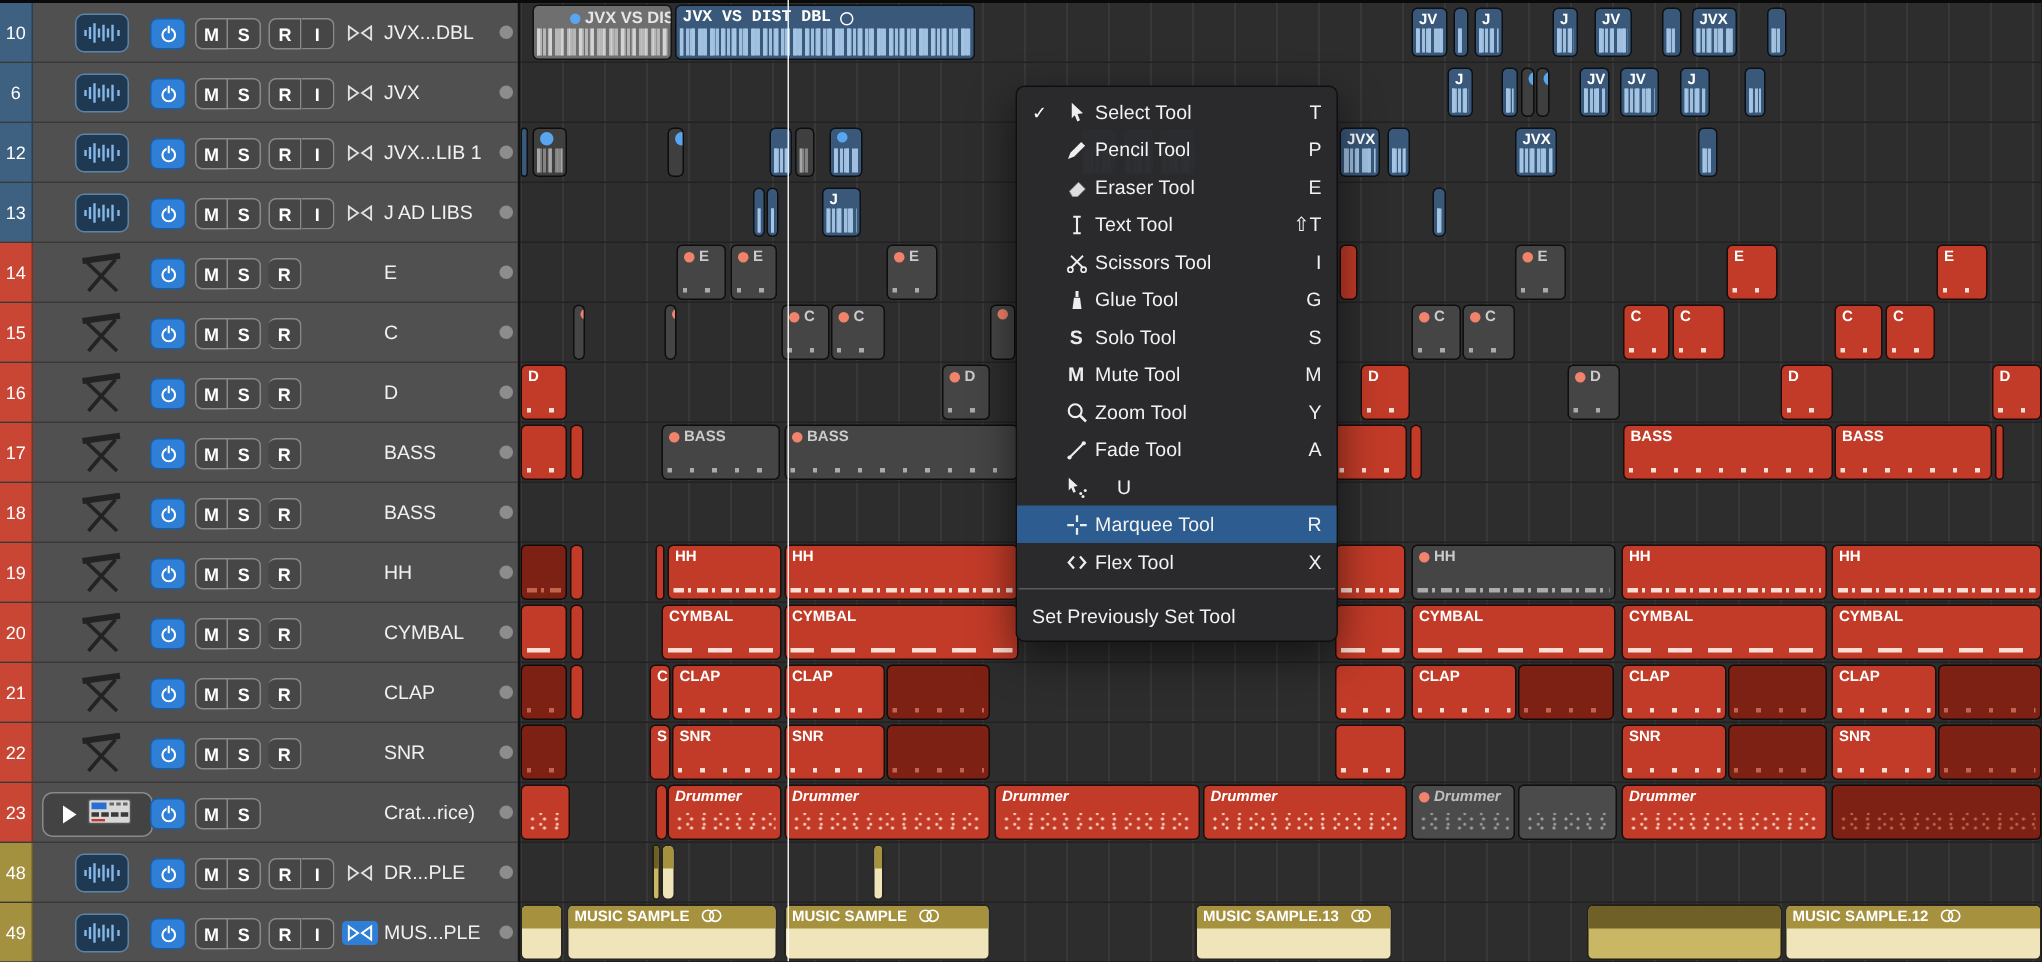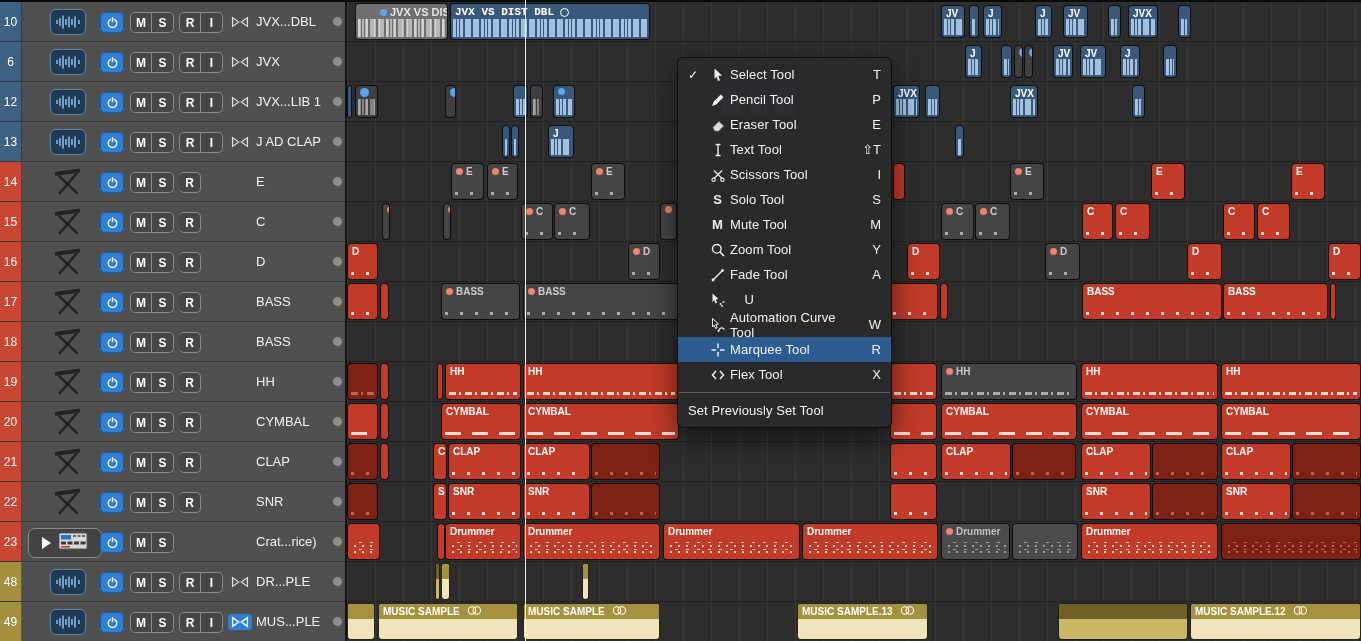--- a/index.html
+++ b/index.html
@@ -202,21 +202,21 @@
       </div>
       <div class="grp grp2">
         <button class="mini">R</button>
         <button class="mini">I</button>
       </div>
       <span class="freeze">
         <svg width="20" height="14" viewBox="0 0 22 16">
           <path d="M2.5 3 L9.5 8 L2.5 13 Z M19.5 3 L12.5 8 L19.5 13 Z" fill="none" stroke="#e2e2e2" stroke-width="1.4"></path>
         </svg>
       </span>
-      <div class="t-name">J AD CLAP</div>
+      <div class="t-name">J AD LIBS</div>
       <div class="t-dot"></div>
     </div>
     <div class="h-row" style="top: 160px;">
       <div class="num num-red">14</div>
       <span class="kbdicon"><svg width="32" height="30" viewBox="0 0 32 30">
           <g stroke="#232323" fill="none">
             <path d="M3 7 L28 3.5" stroke-width="4"></path>
             <path d="M6 8 L26 27 M25 6 L7 27" stroke-width="2.4"></path>
           </g>
         </svg></span>
@@ -1062,21 +1062,21 @@
       <div class="rg rg-r" style="left: 874px; width: 70px;">
         <div class="rl">
           <span>SNR</span>
         </div>
         <div class="pat pat-dots"></div>
       </div>
       <div class="rg rg-dr" style="left: 945px; width: 69px;">
         <div class="pat pat-dots"></div>
       </div>
     </div>
-    <div class="t-row" style="top: 520px;">
+    <div class="t-row" style="top: 520px; font-style: italic;">
       <div class="rg rg-dR" style="left: 0px; width: 33px;">
         <div class="pat pat-speckle"></div>
       </div>
       <div class="rg rg-dR" style="left: 90px; width: 8px;">
         <div class="pat pat-speckle"></div>
       </div>
       <div class="rg rg-dR" style="left: 98px; width: 76px;">
         <div class="rl">
           <span>Drummer</span>
         </div>
@@ -1233,20 +1233,31 @@
           <path d="M4 3.5 L12 11.5 M12 3.5 L4 11.5" stroke="#eee" stroke-width="1.2" fill="none"></path>
           <circle cx="3.6" cy="12.8" r="1.7" stroke="#eee" fill="none" stroke-width="1.1"></circle>
           <circle cx="12.4" cy="12.8" r="1.7" stroke="#eee" fill="none" stroke-width="1.1"></circle>
         </svg>
       </span>
       <span class="lbl">Scissors Tool</span>
       <span class="sc">I</span>
     </div>
     <div class="mi">
       <span class="chk"></span>
+      <span class="mic">
+        <svg width="16" height="16" viewBox="0 0 16 16">
+          <path d="M6 6.5 H10 L11 14 H5 Z" fill="#eee"></path>
+          <rect x="7" y="2" width="2" height="4" fill="#eee"></rect>
+        </svg>
+      </span>
+      <span class="lbl">Glue Tool</span>
+      <span class="sc">G</span>
+    </div>
+    <div class="mi">
+      <span class="chk"></span>
       <span class="mic">S</span>
       <span class="lbl">Solo Tool</span>
       <span class="sc">S</span>
     </div>
     <div class="mi">
       <span class="chk"></span>
       <span class="mic">M</span>
       <span class="lbl">Mute Tool</span>
       <span class="sc">M</span>
     </div>
@@ -1278,32 +1289,20 @@
       <span class="mic">
         <svg width="16" height="16" viewBox="0 0 16 16">
           <path d="M2.5 1.5 L8.5 7 L5.8 7.5 L7.2 10.8 L5.6 11.5 L4.2 8.2 L2.5 10 Z" fill="#eee"></path>
           <circle cx="10.5" cy="12" r="1" fill="#eee"></circle>
           <circle cx="13.5" cy="10" r="1" fill="#eee"></circle>
           <circle cx="12" cy="14" r="1" fill="#eee"></circle>
         </svg>
       </span>
       <span class="sc">U</span>
     </div>
-    <div class="mi">
-      <span class="chk"></span>
-      <span class="mic">
-        <svg width="16" height="16" viewBox="0 0 16 16">
-          <path d="M2.5 1.5 L8.5 7 L5.8 7.5 L7.2 10.8 L5.6 11.5 L4.2 8.2 L2.5 10 Z" fill="none" stroke="#eee" stroke-width="1"></path>
-          <path d="M8.5 14 Q11 8.5 14.5 12.5" stroke="#eee" fill="none" stroke-width="1.2"></path>
-          <circle cx="8.5" cy="14" r="1" fill="#eee"></circle>
-        </svg>
-      </span>
-      <span class="lbl">Automation Curve Tool</span>
-      <span class="sc">W</span>
-    </div>
     <div class="mi hl">
       <span class="chk"></span>
       <span class="mic">
         <svg width="16" height="16" viewBox="0 0 16 16">
           <path d="M8 1.5 V6 M8 10 V14.5 M1.5 8 H6 M10 8 H14.5" stroke="#eee" stroke-width="1.5"></path>
         </svg>
       </span>
       <span class="lbl">Marquee Tool</span>
       <span class="sc">R</span>
     </div>

